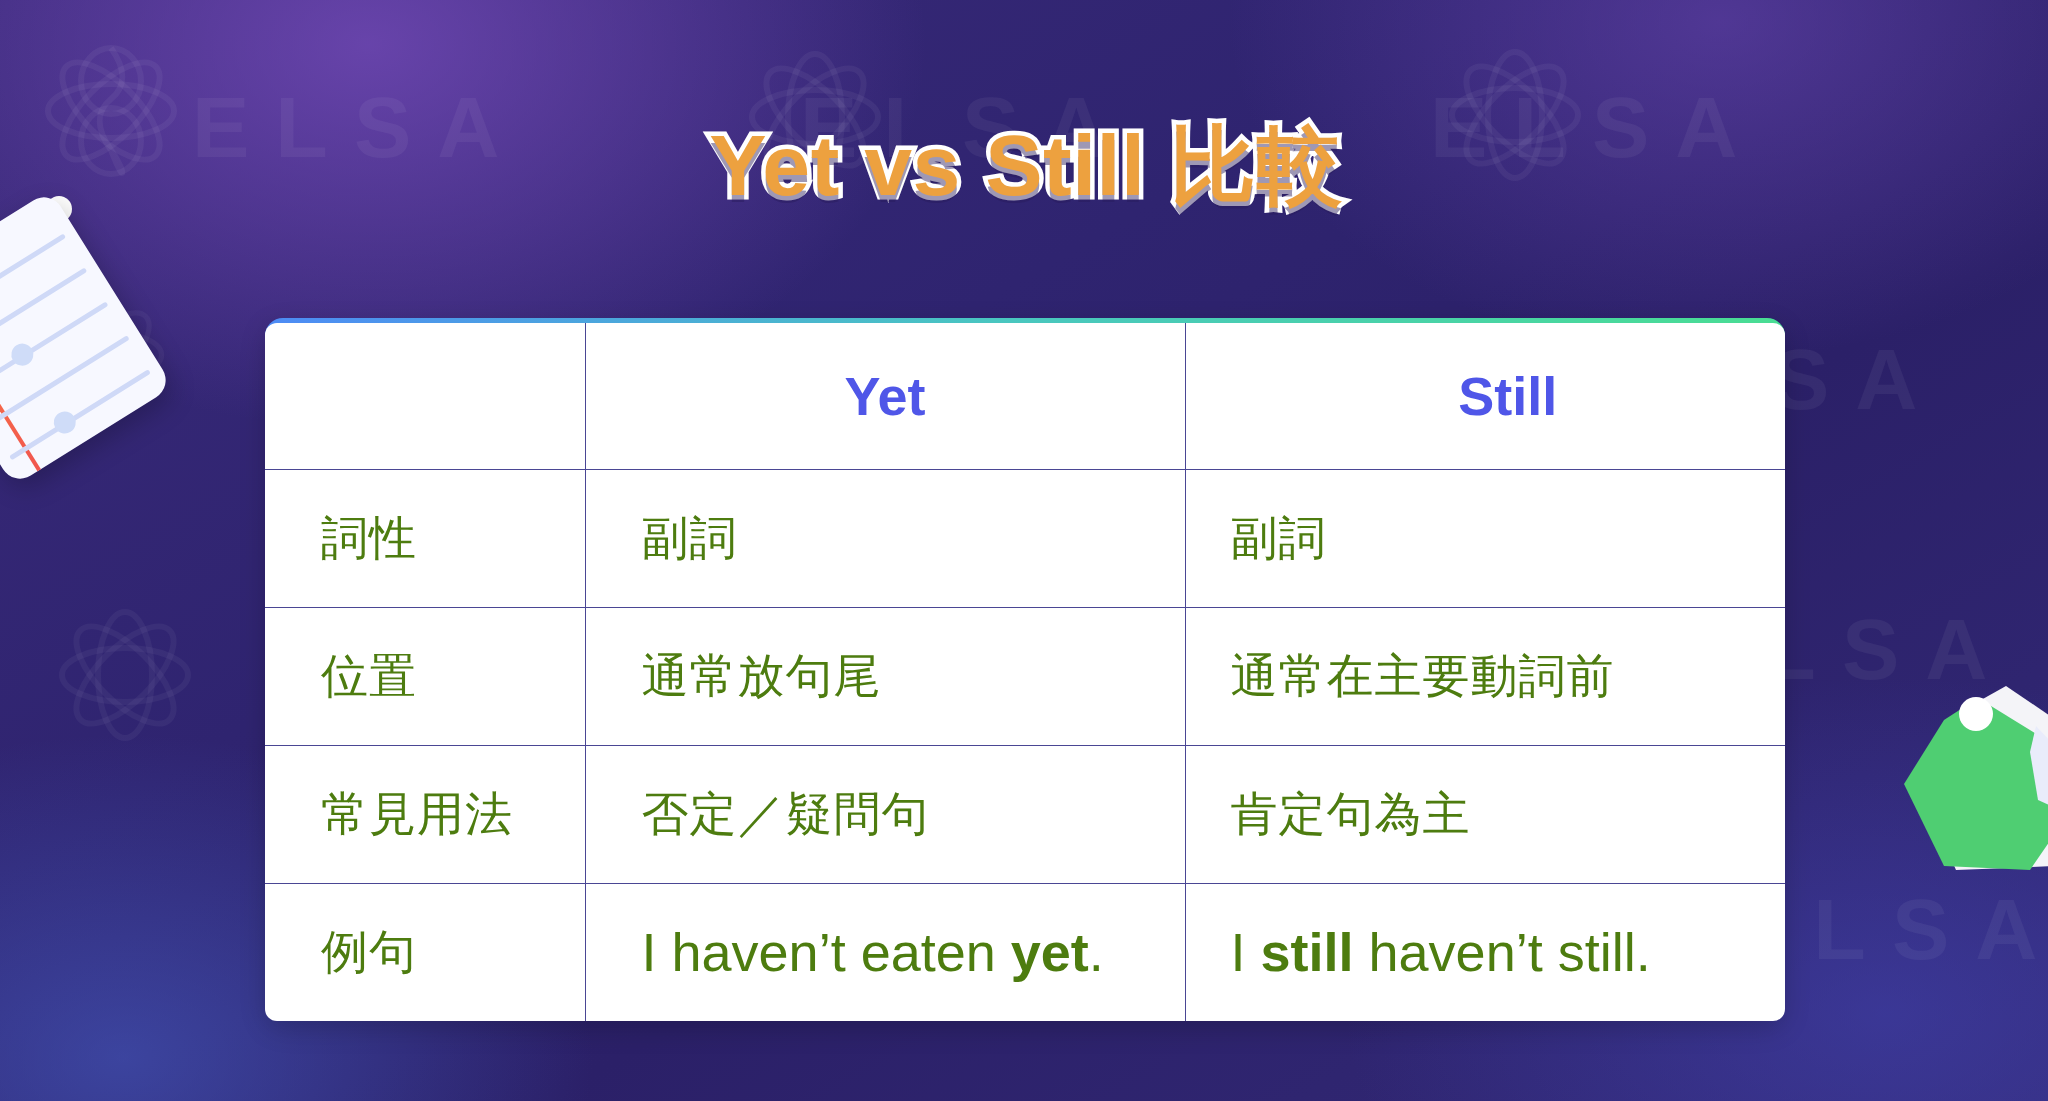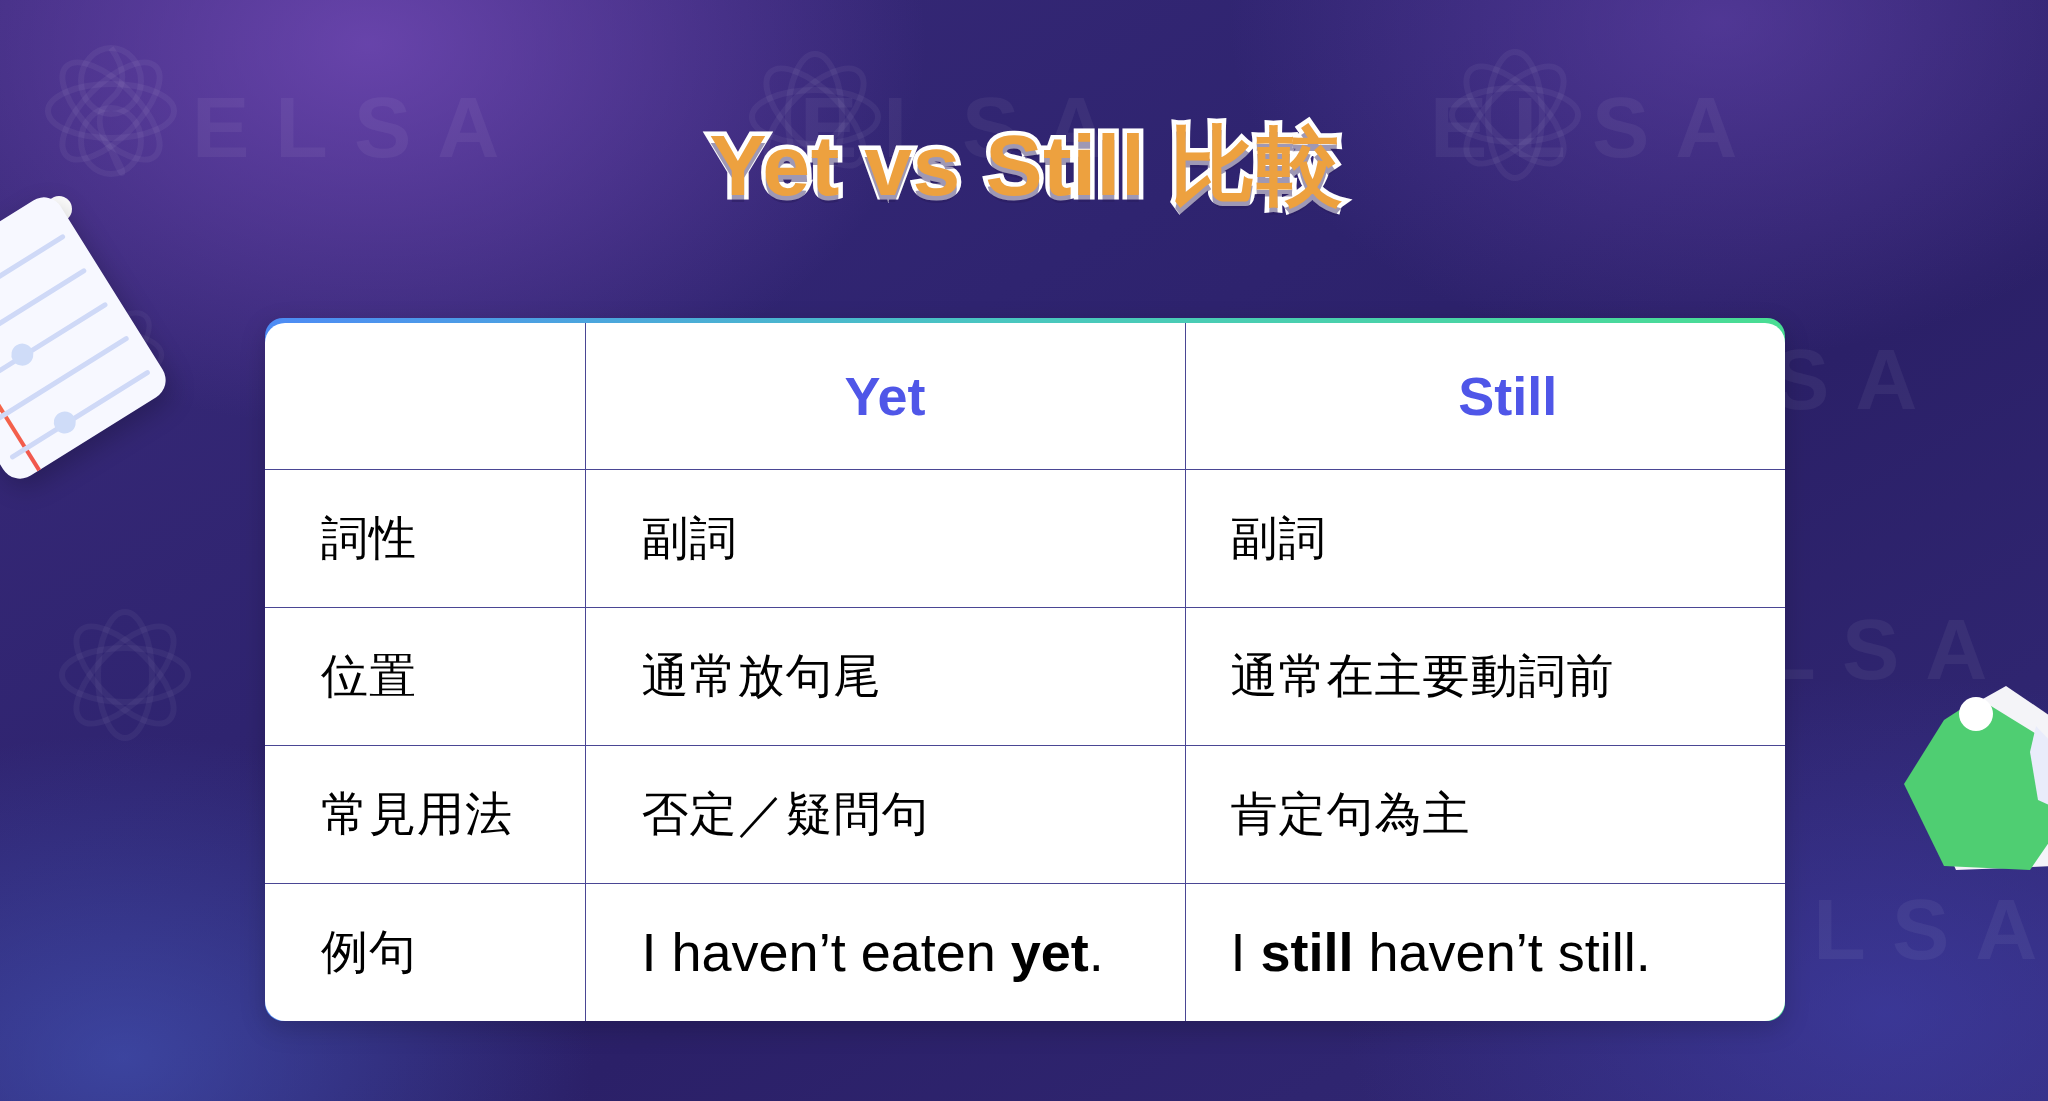--- a/index.html
+++ b/index.html
@@ -83,29 +83,29 @@
     width:1520px;
     border-radius:18px;
     background:linear-gradient(90deg,#4d8bf5 0%, #49c6c0 48%, #49dd93 100%);
     padding:5px 0 0 0;
     box-shadow:0 8px 26px rgba(0,0,0,.18);
   }
   table{
     width:100%;
     border-collapse:collapse;
     background:#ffffff;
-    border-radius:20px;
+    border-radius:12px;
     overflow:hidden;
     table-layout:fixed;
   }
   th,td{
     border:1px solid #4a4694;
     text-align:left;
     vertical-align:middle;
-    color:#000000;
+    color:#4d7c0f;
   }
   th:first-child, td:first-child{ border-left:none; width:320px; }
   th:last-child, td:last-child{ border-right:none;padding-left:45px; }
   thead th{ border-top:none; }
   tbody tr:last-child td{ border-bottom:none; }
 
   thead th{
     height:146px;
     text-align:center;
     font-size:54px;

